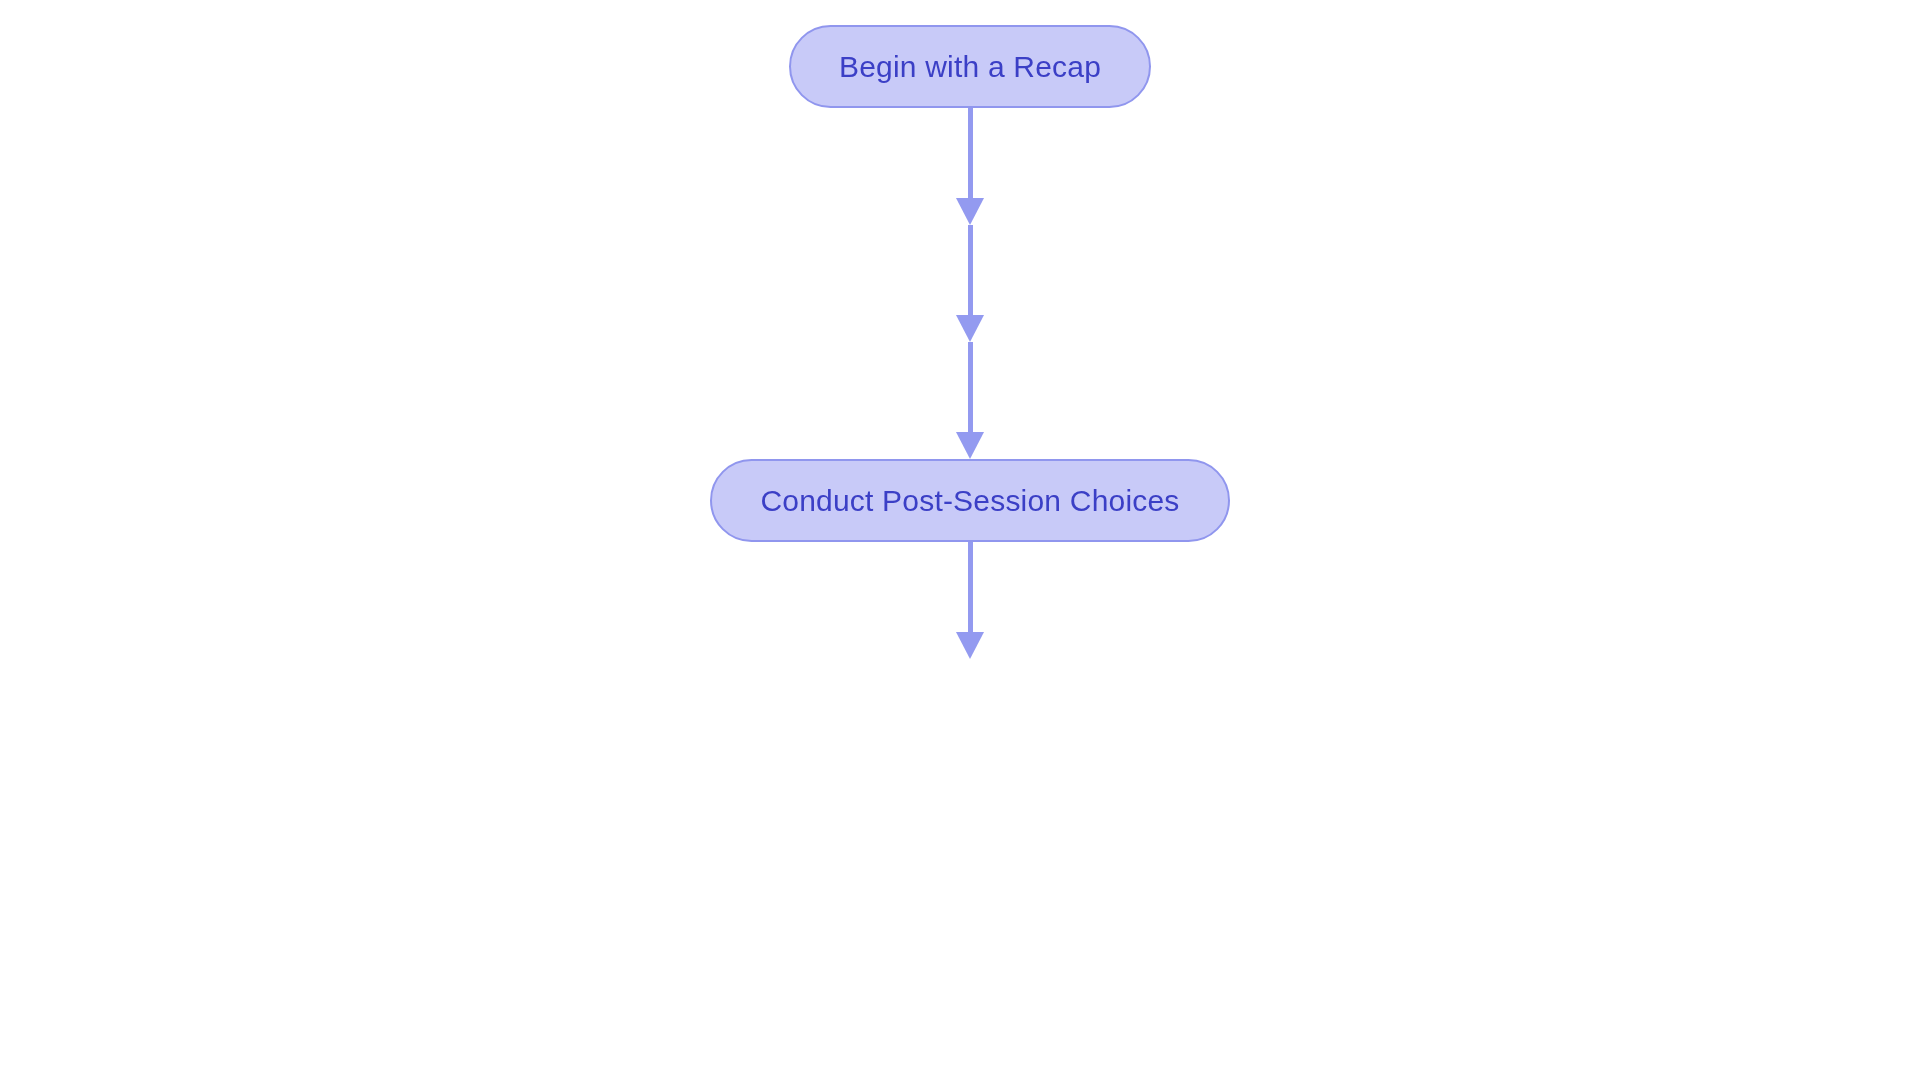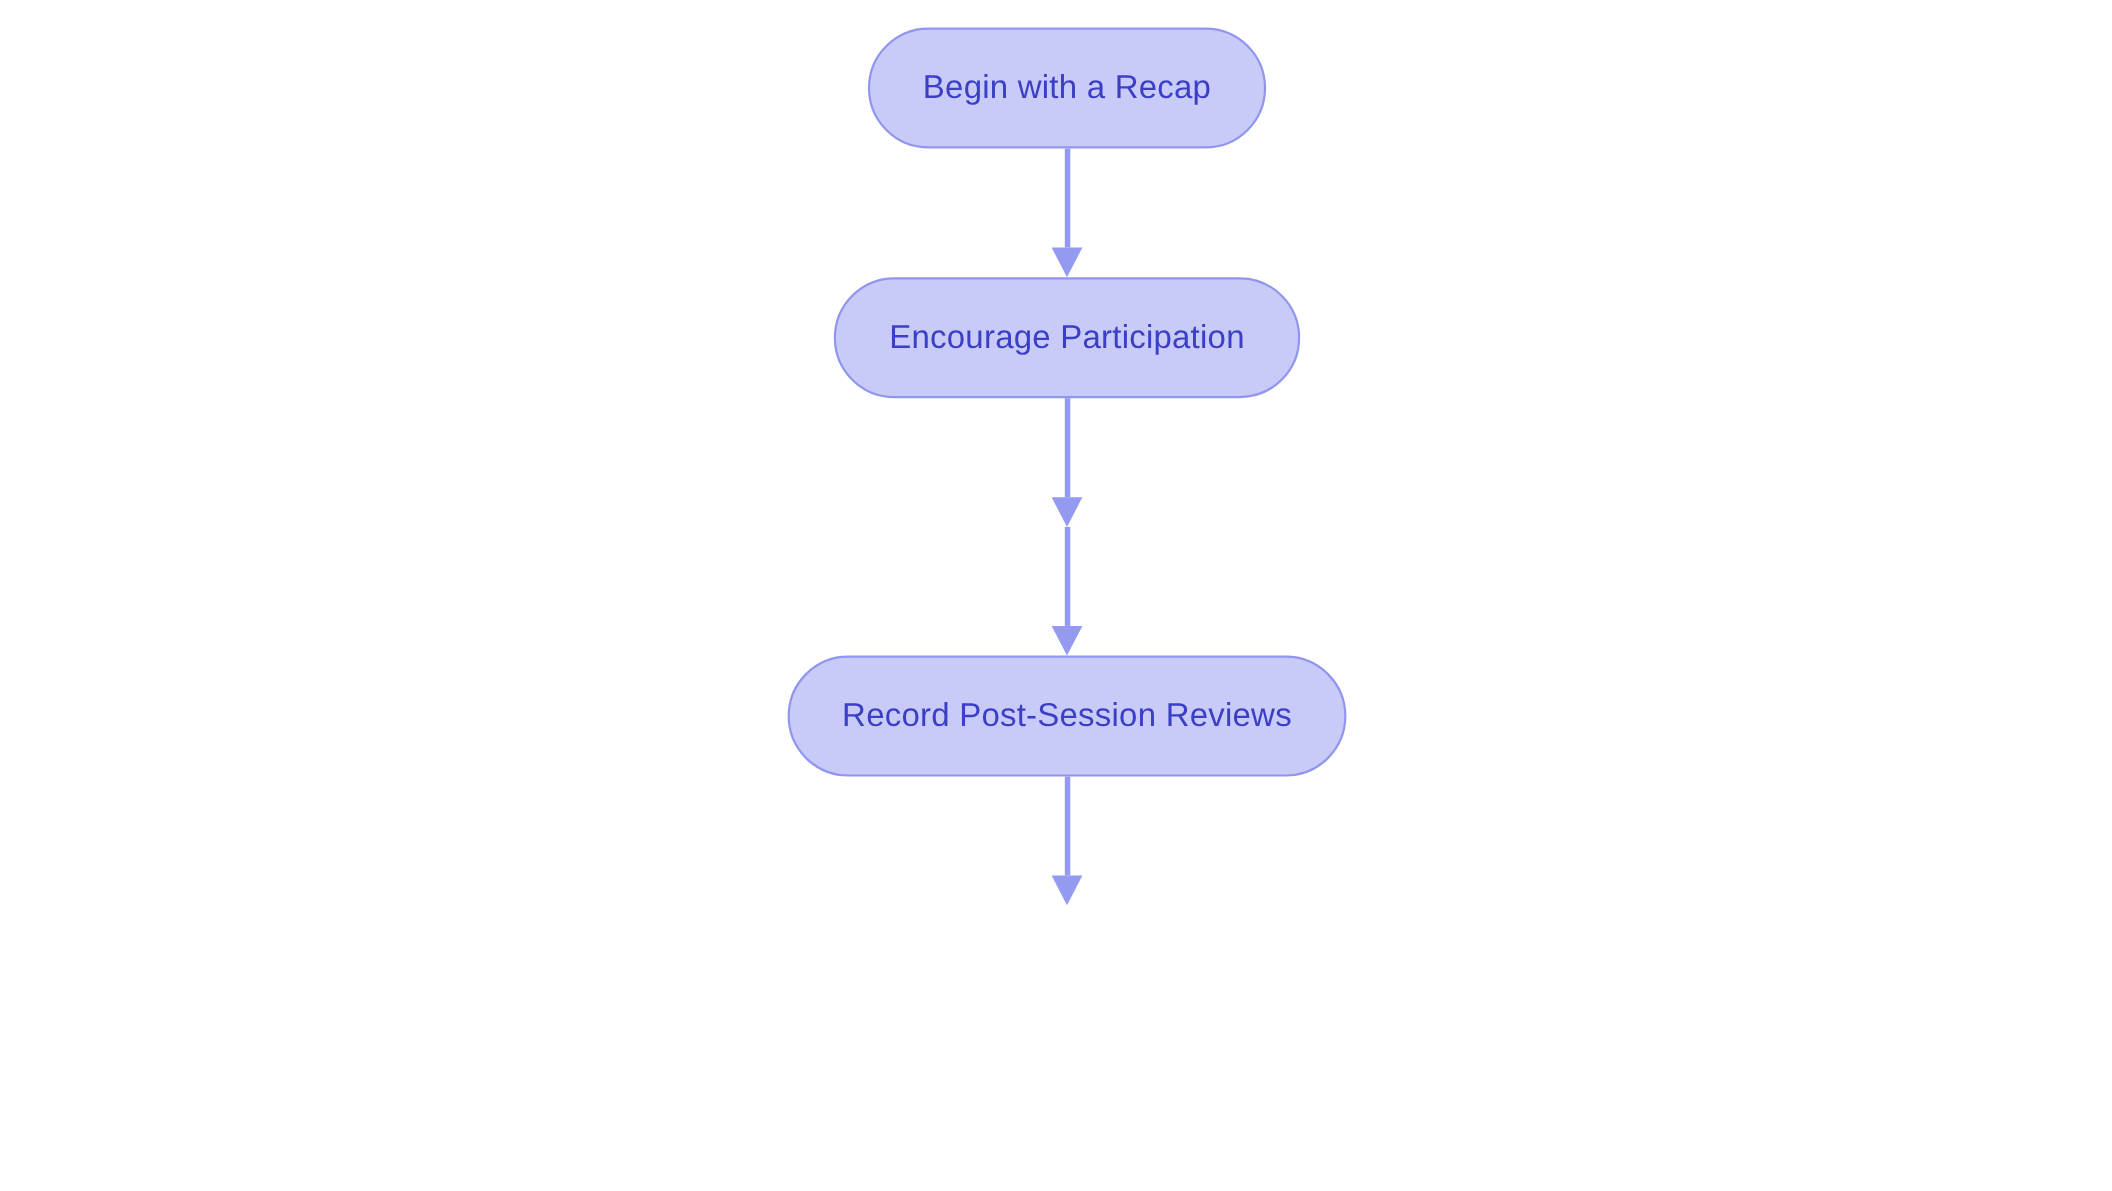--- a/index.html
+++ b/index.html
@@ -19,21 +19,21 @@
     position: absolute;
     top: 25px;
     left: 10px;          
     width: 1920px;
     display: flex;
     flex-direction: column;
     align-items: center;
   }
   .flow-node {
     box-sizing: border-box;
-    height: 110px;
+    height: 83px;
     min-width: 340px;
     padding: 0 48px;
     border-radius: 55px;
     background: var(--node-fill, #c8caf8);
     border: 2px solid var(--node-border, #9096ee);
     color: var(--node-text, #3b3fc6);
     font-size: 30px;
     font-weight: 400;
     letter-spacing: 0.2px;
     display: inline-flex;
@@ -67,34 +67,33 @@
 <div class="canvas">
   <div class="flow">
 
     <div class="flow-node">Begin with a Recap</div>
 
     <div class="flow-arrow">
       <div class="arrow-line"></div>
       <div class="arrow-head"></div>
     </div>
 
-    <div class="flow-node">Encourage Participation</div>
 
     <div class="flow-arrow">
       <div class="arrow-line"></div>
       <div class="arrow-head"></div>
     </div>
 
 
     <div class="flow-arrow">
       <div class="arrow-line"></div>
       <div class="arrow-head"></div>
     </div>
 
-    <div class="flow-node">Record Post-Session Reviews</div>
+    <div class="flow-node">Conduct Post-Session Choices</div>
 
     <div class="flow-arrow">
       <div class="arrow-line"></div>
       <div class="arrow-head"></div>
     </div>
 
 
   </div>
 </div>
 

